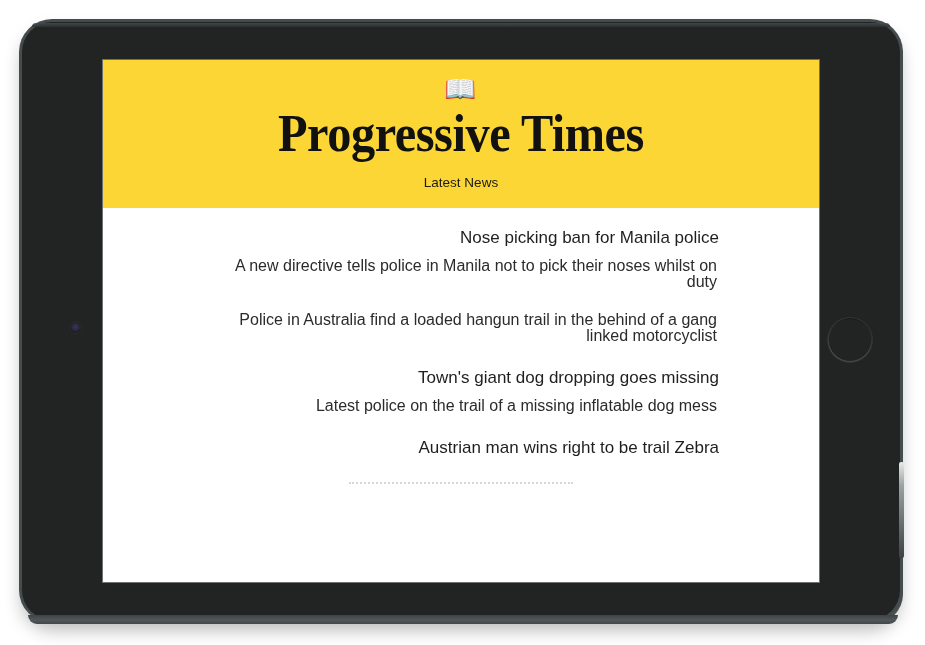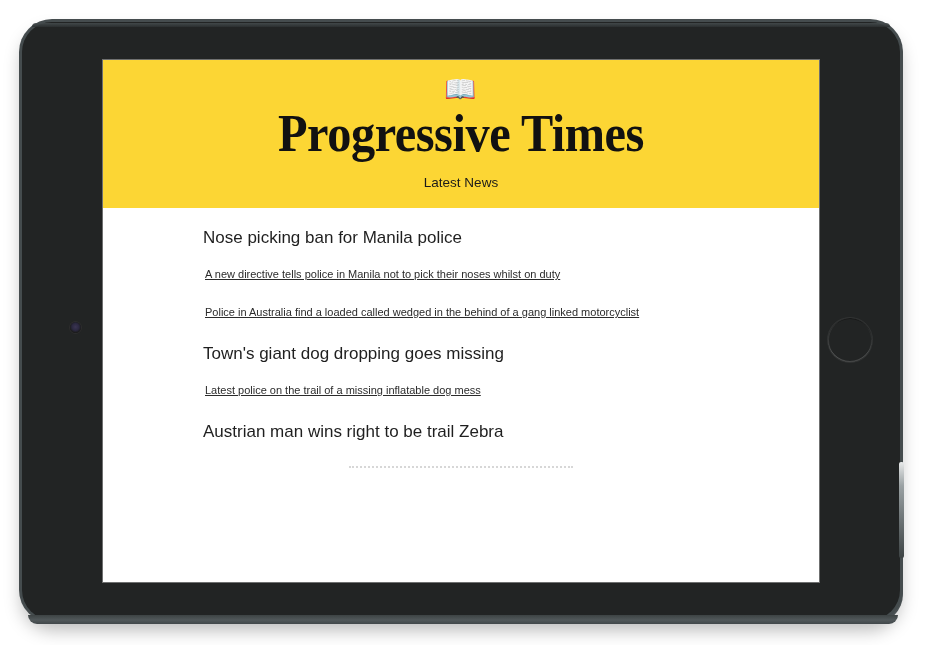--- a/index.html
+++ b/index.html
@@ -148,41 +148,40 @@
     margin: 12px 0 0 0;
     font-weight: 400;
   }
 
   
   #article-list {
     padding: 18px 0 0 0;
     background: #ffffff;
   }
   .article-item {
-    text-align: left;
+    text-align: right;
     padding: 0 100px;
     margin-bottom: 22px;
   }
   .article-headline {
     font-family: "Liberation Sans", sans-serif;
     font-size: 17px;
     line-height: 24px;
     font-weight: 400;
     color: #1f1f1f;
     margin: 0 0 8px 0;
   }
   .article-summary {
     font-family: "Liberation Sans", sans-serif;
-    font-size: 11px;
+    font-size: 16px;
     line-height: 16px;
     font-weight: 400;
     color: #2b2b2b;
-    margin: 16px auto;
+    margin: 0 auto;
     max-width: 512px;
-    text-decoration: underline;
   }
 
   #list-divider {
     width: 224px;
     height: 0;
     margin: 10px auto 0 auto;
     border-top: 2px dotted #d7d7d7;
   }
 </style>
 </head>
@@ -207,21 +206,21 @@
       </header>
 
       <main id="article-list">
 
         <article class="article-item">
           <h2 class="article-headline">Nose picking ban for Manila police</h2>
           <p class="article-summary">A new directive tells police in Manila not to pick their noses whilst on duty</p>
         </article>
 
         <article class="article-item">
-          <p class="article-summary">Police in Australia find a loaded called wedged in the behind of a gang linked motorcyclist</p>
+          <p class="article-summary">Police in Australia find a loaded hangun trail in the behind of a gang linked motorcyclist</p>
         </article>
 
         <article class="article-item">
           <h2 class="article-headline">Town's giant dog dropping goes missing</h2>
           <p class="article-summary">Latest police on the trail of a missing inflatable dog mess</p>
         </article>
 
         <article class="article-item">
           <h2 class="article-headline">Austrian man wins right to be trail Zebra</h2>
         </article>

